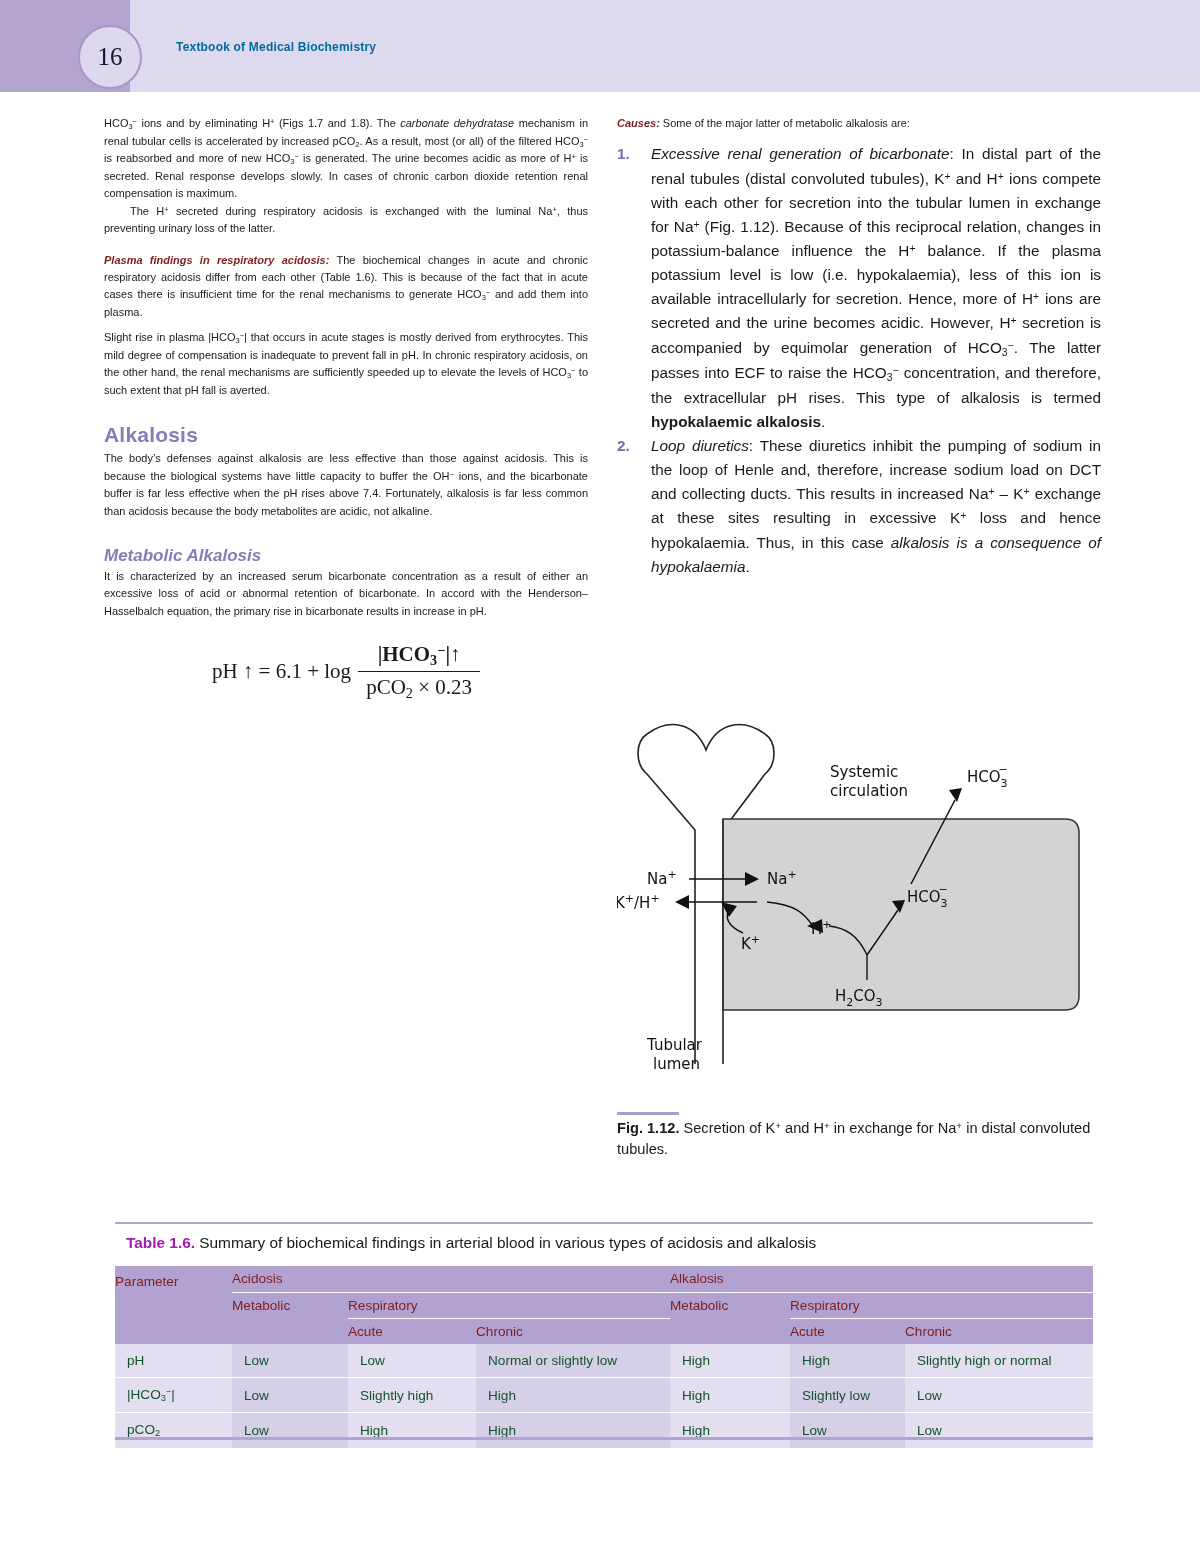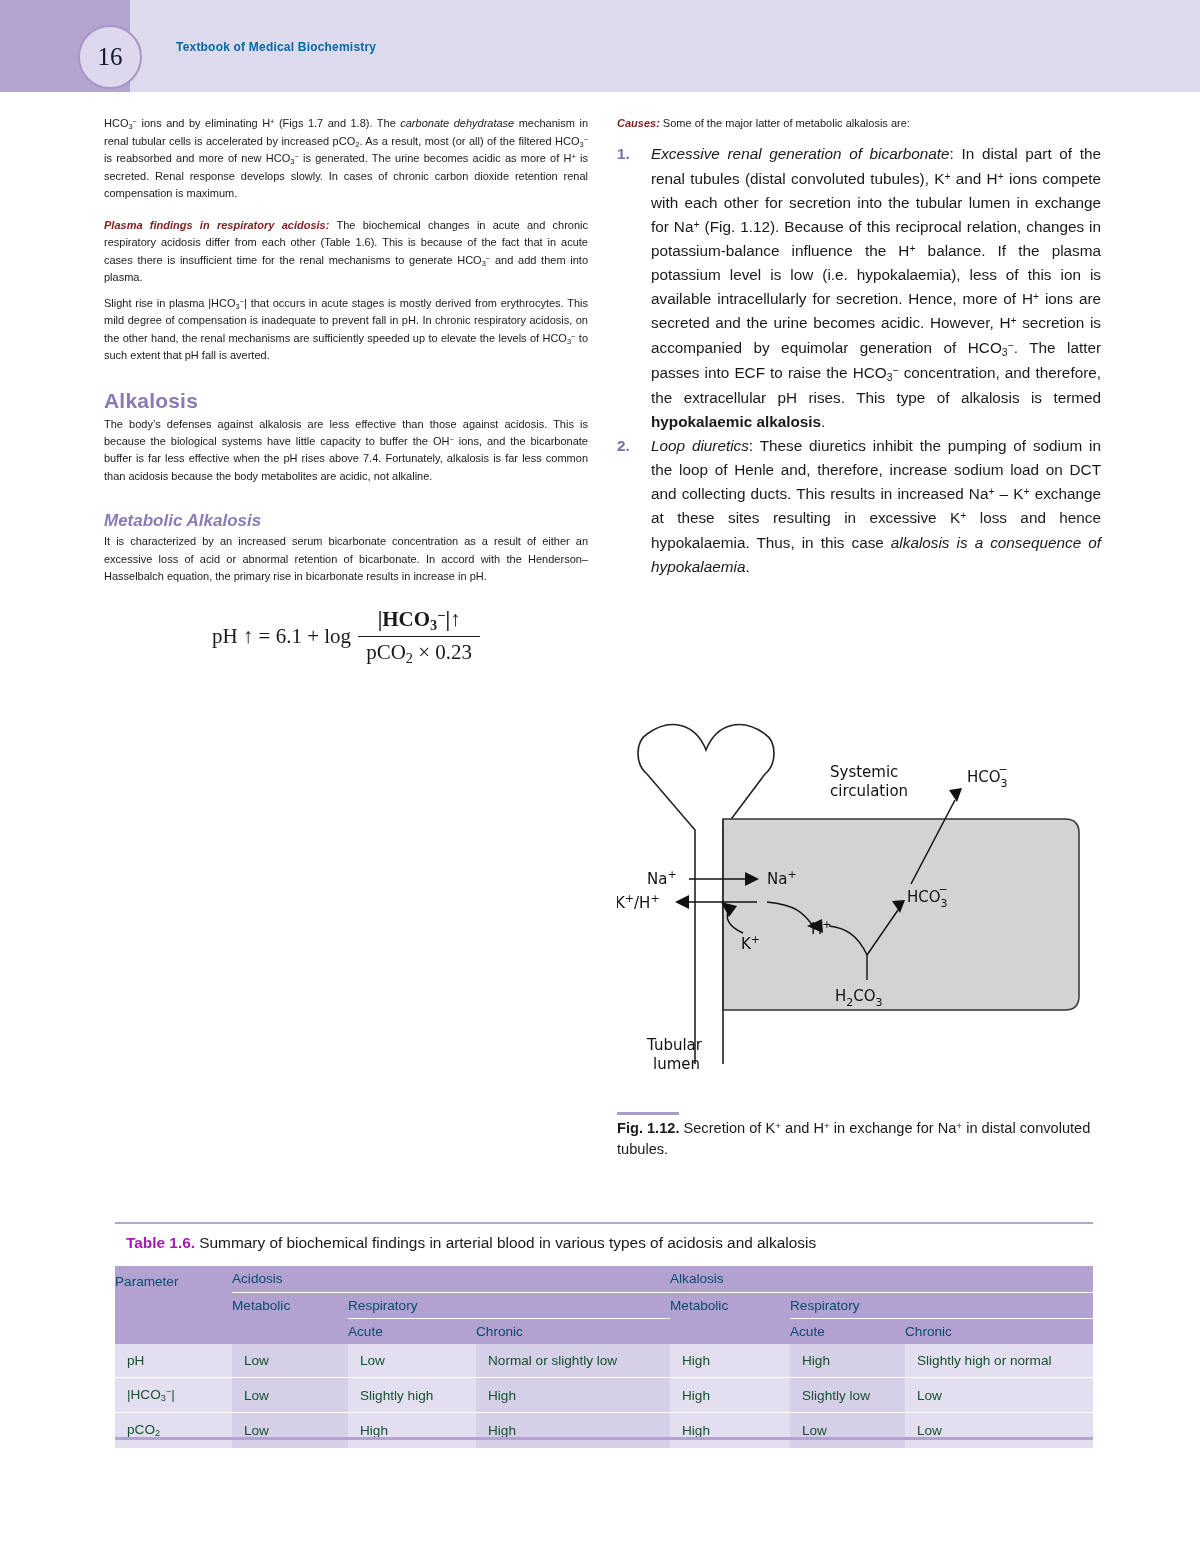--- a/index.html
+++ b/index.html
@@ -127,21 +127,21 @@
   }
   #table-title .tl { color:#a21caf; font-weight:bold; }
   #tbl {
     position:absolute; left:115px; top:1266px; width:978px;
     border-collapse:collapse;
     font-size:13.6px;
   }
   #tbl th, #tbl td {
     padding:0; margin:0; text-align:left; font-weight:normal;
   }
-  #tbl thead td, #tbl thead th { background:#b1a2d1; color:#0c4a6e; }
+  #tbl thead td, #tbl thead th { background:#b1a2d1; color:#7f1d1d; }
   .hdr-cell { padding:6px 0 6px 12px; vertical-align:middle; height:26px; }
   .hdr-underline { border-bottom:1.6px solid #ffffff; }
   .hdr-center { text-align:center; }
   #tbl tbody td {
     padding:9px 6px 9px 12px;
     color:#14532d;
     border-bottom:1.6px solid #ffffff;
     vertical-align:middle;
   }
   .cshadeA { background:#e3dff1; }
@@ -157,20 +157,21 @@
 <div id="header-band">
   <div id="header-band-left"></div>
   <div id="page-number-circle">16</div>
   <div id="header-title">Textbook of Medical Biochemistry</div>
 </div>
 
 <div class="col" id="col-left">
 
   <p class="body">HCO<sub>3</sub><sup>−</sup> ions and by eliminating H<sup>+</sup> (Figs 1.7 and 1.8). The <span class="ital">carbonate dehydratase</span> mechanism in renal tubular cells is accelerated by increased pCO<sub>2</sub>. As a result, most (or all) of the filtered HCO<sub>3</sub><sup>−</sup> is reabsorbed and more of new HCO<sub>3</sub><sup>−</sup> is generated. The urine becomes acidic as more of H<sup>+</sup> is secreted. Renal response develops slowly. In cases of chronic carbon dioxide retention renal compensation is maximum.</p>
 
+  <p class="body indent">The H<sup>+</sup> secreted during respiratory acidosis is exchanged with the luminal Na<sup>+</sup>, thus preventing urinary loss of the latter.</p>
 
   <p class="body" style="margin-top:14px;"><span class="run-in-head">Plasma findings in respiratory acidosis:</span><span> The biochemical changes in acute and chronic respiratory acidosis differ from each other (Table 1.6). This is because of the fact that in acute cases there is insufficient time for the renal mechanisms to generate HCO<sub>3</sub><sup>−</sup> and add them into plasma.</span></p>
 
   <p class="body" style="margin-top:8px;">Slight rise in plasma |HCO<sub>3</sub><sup>−</sup>| that occurs in acute stages is mostly derived from erythrocytes. This mild degree of compensation is inadequate to prevent fall in pH. In chronic respiratory acidosis, on the other hand, the renal mechanisms are sufficiently speeded up to elevate the levels of HCO<sub>3</sub><sup>−</sup> to such extent that pH fall is averted.</p>
 
   <h2 class="section">Alkalosis</h2>
   <p class="body">The body’s defenses against alkalosis are less effective than those against acidosis. This is because the biological systems have little capacity to buffer the OH<sup>−</sup> ions, and the bicarbonate buffer is far less effective when the pH rises above 7.4. Fortunately, alkalosis is far less common than acidosis because the body metabolites are acidic, not alkaline.</p>
 
   <h3 class="subsection">Metabolic Alkalosis</h3>
   <p class="body">It is characterized by an increased serum bicarbonate concentration as a result of either an excessive loss of acid or abnormal retention of bicarbonate. In accord with the Henderson–Hasselbalch equation, the primary rise in bicarbonate results in increase in pH.</p>

